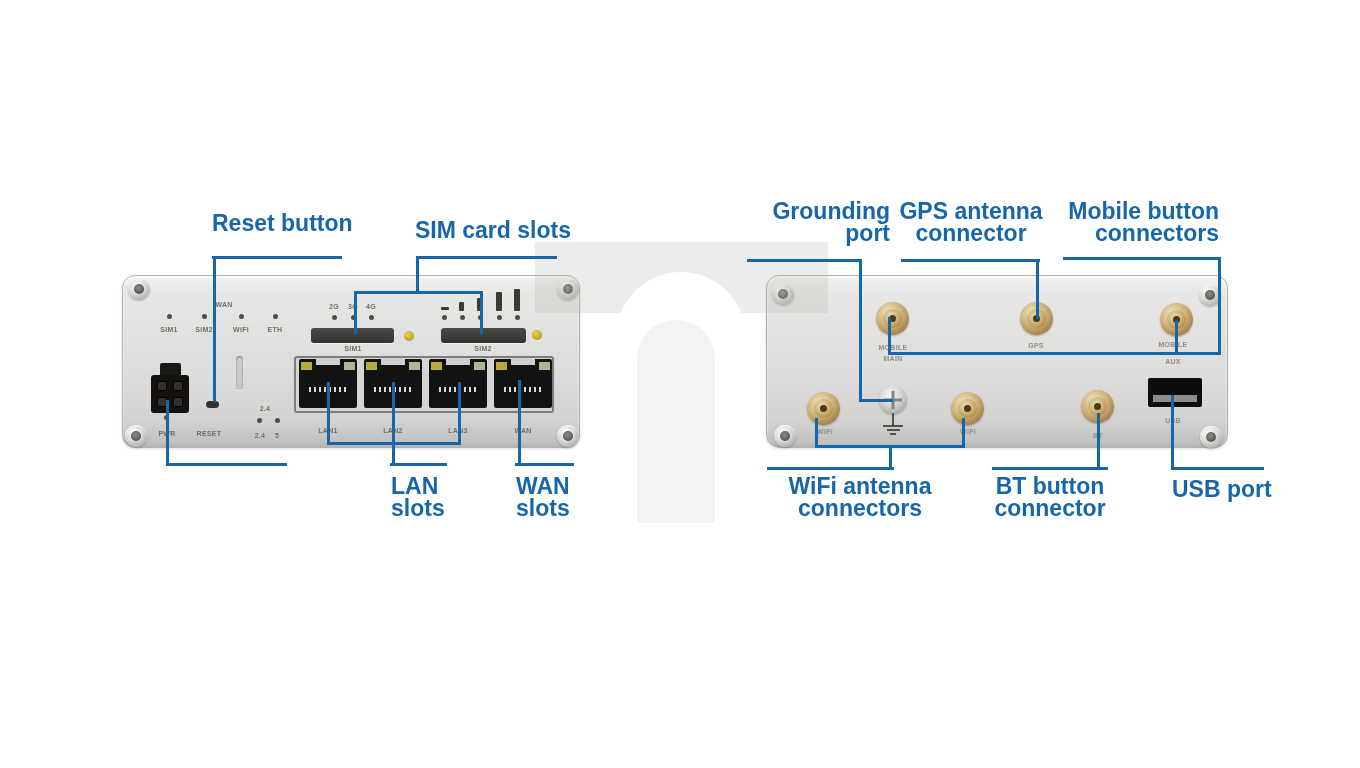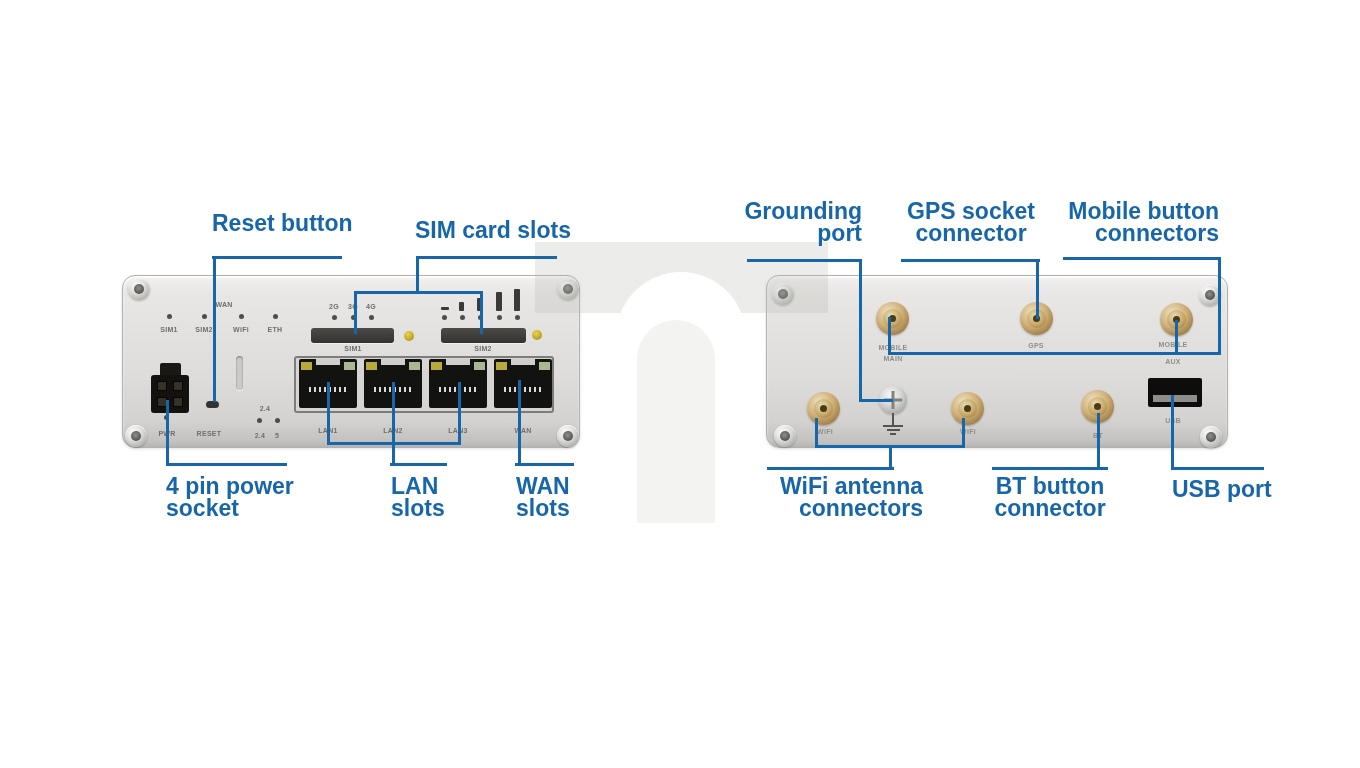--- a/index.html
+++ b/index.html
@@ -233,46 +233,42 @@
   <i class="cl" style="left:889px;top:448px;width:3px;height:21px;"></i>
   <i class="cl" style="left:767px;top:467px;width:127px;height:3px;"></i>
   <i class="cl" style="left:1097px;top:413px;width:3px;height:57px;"></i>
   <i class="cl" style="left:992px;top:467px;width:116px;height:3px;"></i>
   <i class="cl" style="left:1171px;top:395px;width:3px;height:75px;"></i>
   <i class="cl" style="left:1171px;top:467px;width:93px;height:3px;"></i>
 
   <div class="lbl" style="left:212px;top:212px;">Reset button</div>
   <div class="lbl" style="left:415px;top:219px;">SIM card slots</div>
 
-  <div class="lbl" style="left:166px;top:475px;">
-    <div>4 pin power</div>
-    <div>socket</div>
-  </div>
   <div class="lbl" style="left:391px;top:475px;">
     <div>LAN</div>
     <div>slots</div>
   </div>
   <div class="lbl" style="left:516px;top:475px;">
     <div>WAN</div>
     <div>slots</div>
   </div>
 
-  <div class="lbl r" style="left:702px;top:200px;width:160px;">
+  <div class="lbl r" style="left:730px;top:200px;width:160px;">
     <div>Grounding</div>
     <div>port</div>
   </div>
   <div class="lbl c" style="left:891px;top:200px;width:160px;">
-    <div>GPS socket</div>
+    <div>GPS antenna</div>
     <div>connector</div>
   </div>
   <div class="lbl r" style="left:1059px;top:200px;width:160px;">
     <div>Mobile button</div>
     <div>connectors</div>
   </div>
-  <div class="lbl c" style="left:763px;top:475px;width:160px;text-align:right;">
+  <div class="lbl c" style="left:780px;top:475px;width:160px;">
     <div>WiFi antenna</div>
     <div>connectors</div>
   </div>
   <div class="lbl c" style="left:970px;top:475px;width:160px;">
     <div>BT button</div>
     <div>connector</div>
   </div>
   <div class="lbl" style="left:1172px;top:478px;">USB port</div>
 
 </div>

